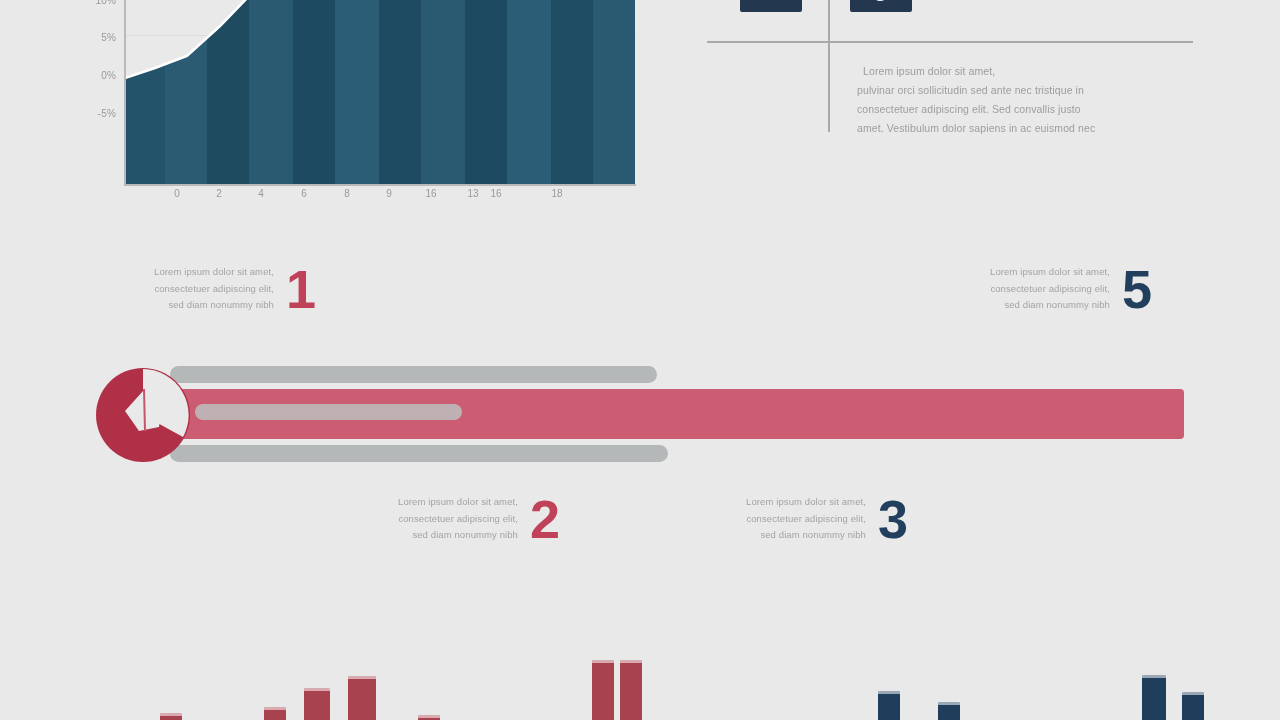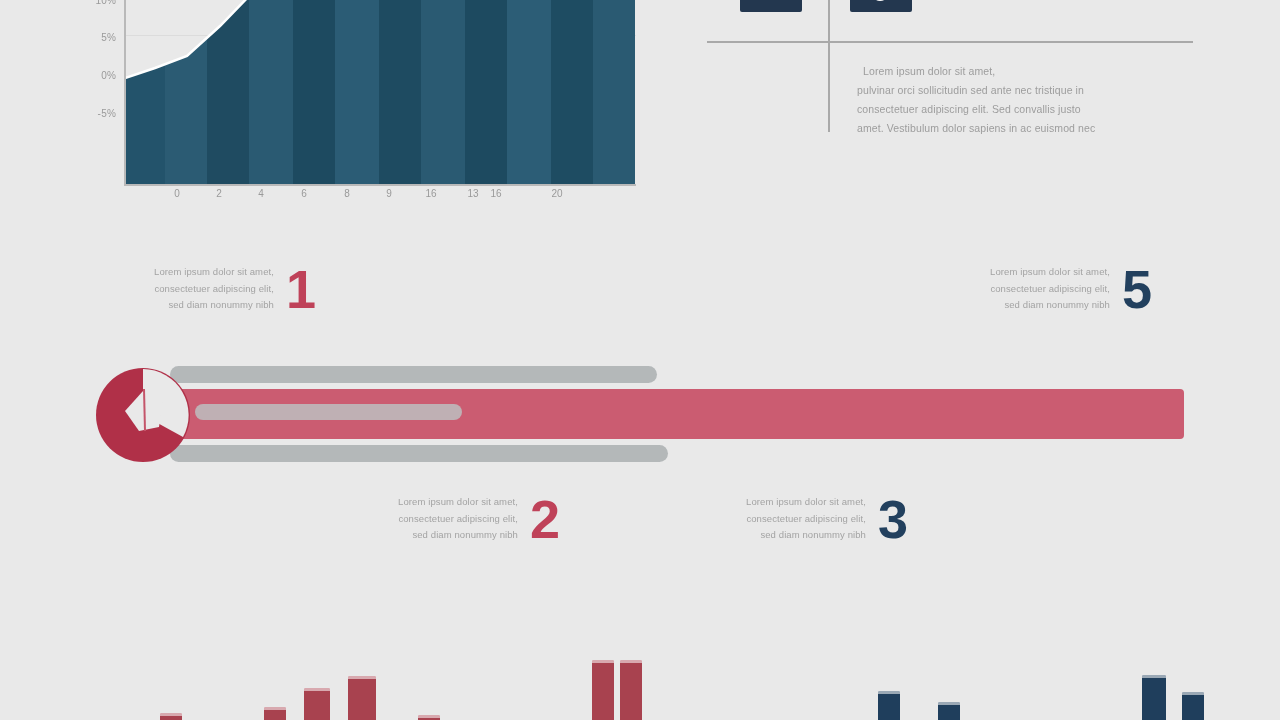--- a/index.html
+++ b/index.html
@@ -294,21 +294,21 @@
     <div class="chart-xaxis">
       <div class="xtick" style="left:52px">0</div>
       <div class="xtick" style="left:94px">2</div>
       <div class="xtick" style="left:136px">4</div>
       <div class="xtick" style="left:179px">6</div>
       <div class="xtick" style="left:222px">8</div>
       <div class="xtick" style="left:264px">9</div>
       <div class="xtick" style="left:306px">16</div>
       <div class="xtick" style="left:348px">13</div>
       <div class="xtick" style="left:371px">16</div>
-      <div class="xtick" style="left:432px">20</div>
+      <div class="xtick" style="left:432px">18</div>
     </div>
   </div>
 
   <div id="right-panel">
 
     <div class="icon-tile" id="icon-tile-chart">
       
     </div>
 
     <div class="icon-tile" id="icon-tile-hand">

